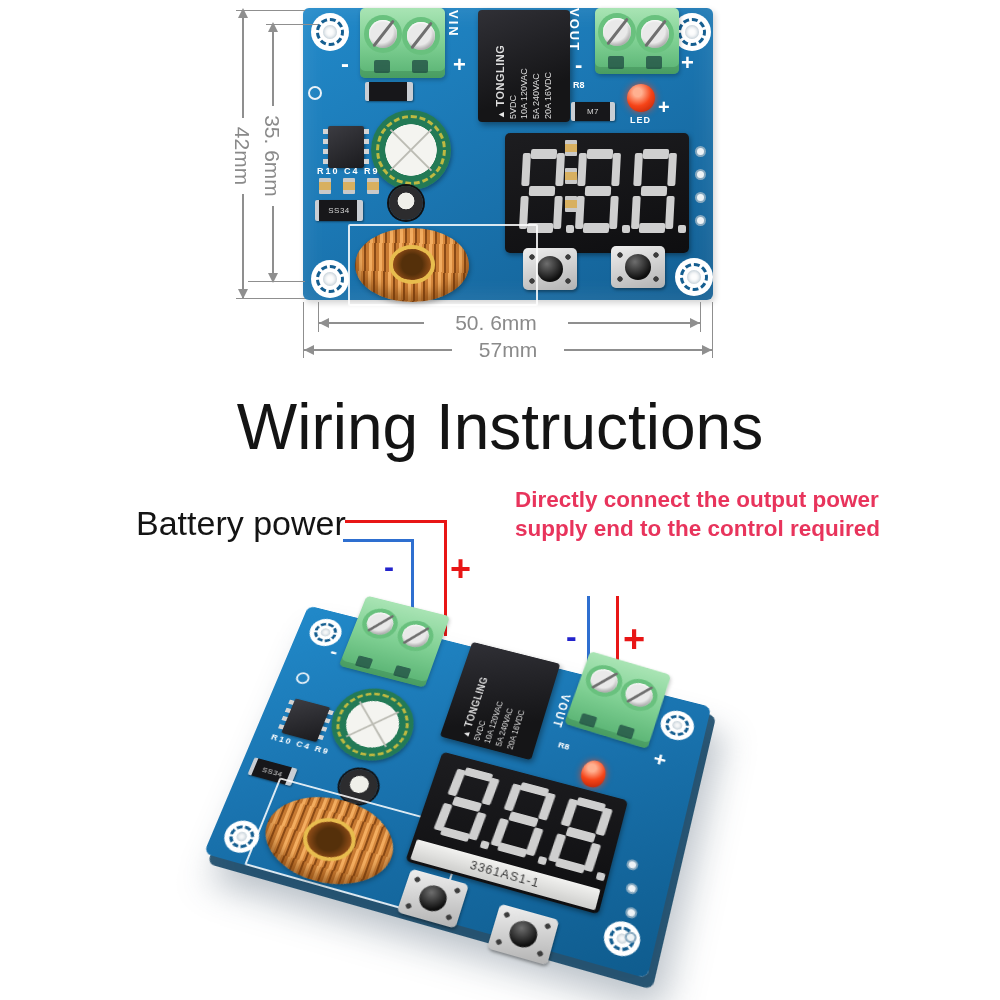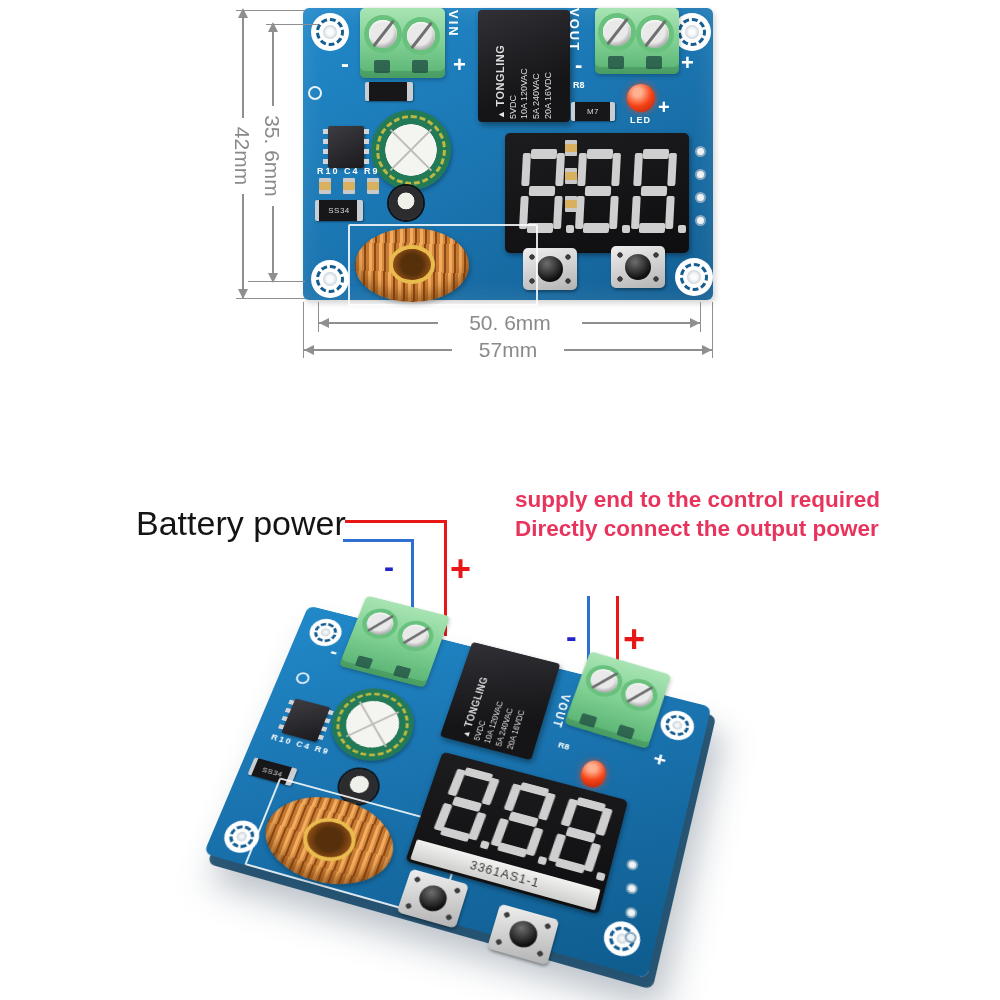--- a/index.html
+++ b/index.html
@@ -265,43 +265,44 @@
   <div class="dline" style="left:236px;top:298px;width:69px;height:1px;"></div>
 
   <div class="dline" style="left:303px;top:302px;width:1px;height:56px;"></div>
   <div class="dline" style="left:318px;top:302px;width:1px;height:30px;"></div>
   <div class="dline" style="left:700px;top:302px;width:1px;height:30px;"></div>
   <div class="dline" style="left:712px;top:302px;width:1px;height:56px;"></div>
 
   <div class="dline" style="left:318px;top:322px;width:382px;height:1.5px;"></div>
   <div class="arr left" style="left:319px;top:318px;"></div>
   <div class="arr right" style="left:690px;top:318px;"></div>
-  <div class="dlabel" style="left:438px;top:310px;width:144px;height:25px;">
+  <div class="dlabel" style="left:424px;top:310px;width:144px;height:25px;">
       <span>50. 6mm</span>
     </div>
 
   <div class="dline" style="left:303px;top:349px;width:410px;height:1.5px;"></div>
   <div class="arr left" style="left:304px;top:345px;"></div>
   <div class="arr right" style="left:702px;top:345px;"></div>
   <div class="dlabel" style="left:452px;top:337px;width:112px;height:25px;">
       <span>57mm</span>
     </div>
 
+  <div class="heading">Wiring Instructions</div>
 
   <div class="batt">Battery power</div>
   <div class="wire red" style="left:345px;top:520px;width:102px;height:3px;"></div>
   <div class="wire red" style="left:444px;top:520px;width:3px;height:116px;"></div>
   <div class="wire blue" style="left:343px;top:539px;width:71px;height:3px;"></div>
   <div class="wire blue" style="left:411px;top:539px;width:3px;height:84px;"></div>
   <div class="mark blue" style="left:384px;top:552px;font-size:30px;">-</div>
   <div class="mark red" style="left:450px;top:551px;font-size:36px;">+</div>
 
   <div class="note">
+    <div>Directly connect the output power</div>
     <div>supply end to the control required</div>
-    <div>Directly connect the output power</div>
   </div>
   <div class="wire blue" style="left:587px;top:596px;width:3px;height:86px;"></div>
   <div class="wire red" style="left:616px;top:596px;width:3px;height:100px;"></div>
   <div class="mark blue" style="left:566px;top:620px;font-size:32px;">-</div>
   <div class="mark red" style="left:623px;top:620px;font-size:38px;">+</div>
 
   <div class="photo-wrap">
     <div class="pcb-photo">
       <div class="hole sm" style="left:12px;top:10px;"></div>
       <div class="hole sm" style="left:394px;top:14px;"></div>

